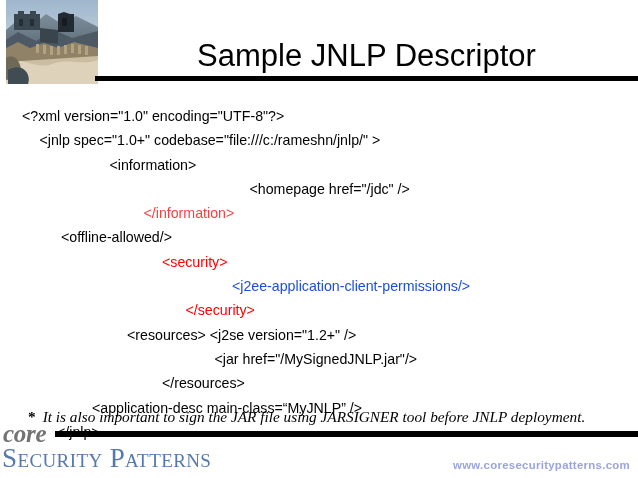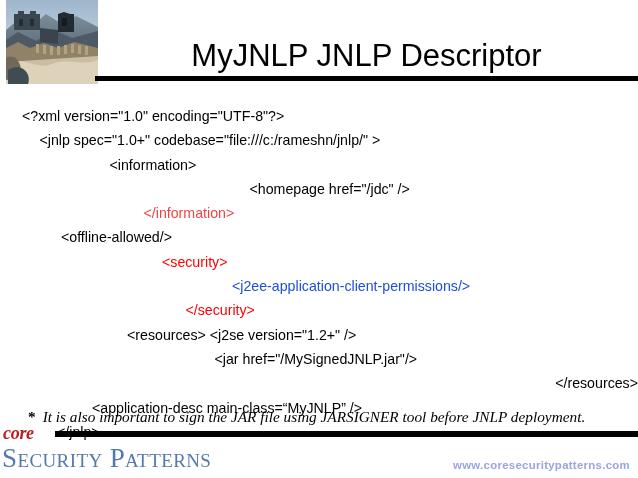--- a/index.html
+++ b/index.html
@@ -103,23 +103,23 @@
     height: 6px;
     background: #000000;
   }
   .logo-core {
     position: absolute;
     left: 3px;
     top: 424px;
     font-family: "Liberation Serif", serif;
     font-style: italic;
     font-weight: bold;
-    font-size: 18px;
+    font-size: 25px;
     line-height: 19px;
-    color: #b91c1c;
+    color: #737373;
     letter-spacing: -0.3px;
     text-align: right;
   }
   .logo-main {
     position: absolute;
     left: 2px;
     top: 441px;
     font-family: "Liberation Serif", serif;
     font-variant: small-caps;
     font-size: 27px;
@@ -179,36 +179,36 @@
         <rect x="58" y="45" width="3" height="9"></rect>
         <rect x="65" y="44" width="3" height="9"></rect>
         <rect x="72" y="45" width="3" height="9"></rect>
         <rect x="79" y="46" width="3" height="9"></rect>
       </g>
       <path d="M0 58 C10 52 18 66 14 78 L0 80 Z" fill="#6f6a58"></path>
       <path d="M2 70 C14 62 26 72 22 84 L2 84 Z" fill="#3f4c54"></path>
     </svg>
   </div>
 
-  <div class="slide-title">MyJNLP JNLP Descriptor</div>
+  <div class="slide-title">Sample JNLP Descriptor</div>
   <div class="title-rule"></div>
 
   <div class="code-block">
       <div class="code-line" style="padding-left: 22px; color: rgb(0, 0, 0);">&lt;?xml version="1.0" encoding="UTF-8"?&gt;</div>
       <div class="code-line" style="padding-left: 39.5px; color: rgb(0, 0, 0);">&lt;jnlp spec="1.0+" codebase="file:///c:/rameshn/jnlp/" &gt;</div>
       <div class="code-line" style="padding-left: 109.5px; color: rgb(0, 0, 0);">&lt;information&gt;</div>
       <div class="code-line" style="padding-left: 249.5px; color: rgb(0, 0, 0);">&lt;homepage href="/jdc" /&gt;</div>
       <div class="code-line" style="padding-left: 109.5px; color: #ef4444; margin-left: 34px;">&lt;/information&gt;</div>
       <div class="code-line" style="padding-left: 61px; color: rgb(0, 0, 0);">&lt;offline-allowed/&gt;</div>
       <div class="code-line red" style="padding-left: 162px; color: rgb(255, 0, 0);">&lt;security&gt;</div>
       <div class="code-line red" style="padding-left: 232px; color: #1d4ed8;">&lt;j2ee-application-client-permissions/&gt;</div>
       <div class="code-line red" style="padding-left: 144.5px; color: rgb(255, 0, 0); margin-left: 41px;">&lt;/security&gt;</div>
       <div class="code-line" style="padding-left: 127px; color: rgb(0, 0, 0);">&lt;resources&gt; &lt;j2se version="1.2+" /&gt;</div>
       <div class="code-line" style="padding-left: 214.5px; color: rgb(0, 0, 0);">&lt;jar href="/MySignedJNLP.jar"/&gt;</div>
-      <div class="code-line" style="padding-left: 162px; color: rgb(0, 0, 0); text-align: right;">&lt;/resources&gt;</div>
+      <div class="code-line" style="padding-left: 162px; color: rgb(0, 0, 0);">&lt;/resources&gt;</div>
       <div class="code-line" style="padding-left: 92px; color: rgb(0, 0, 0);">&lt;application-desc main-class=“MyJNLP” /&gt;</div>
       <div class="code-line" style="padding-left: 57px; color: rgb(0, 0, 0);">&lt;/jnlp&gt;</div>
     </div>
 
   <div class="footnote">
     <span class="star">*</span><span>It is also important to sign the JAR file using JARSIGNER tool before JNLP deployment.</span>
   </div>
 
   <div class="footer-rule"></div>
   <div class="logo-core">core</div>

